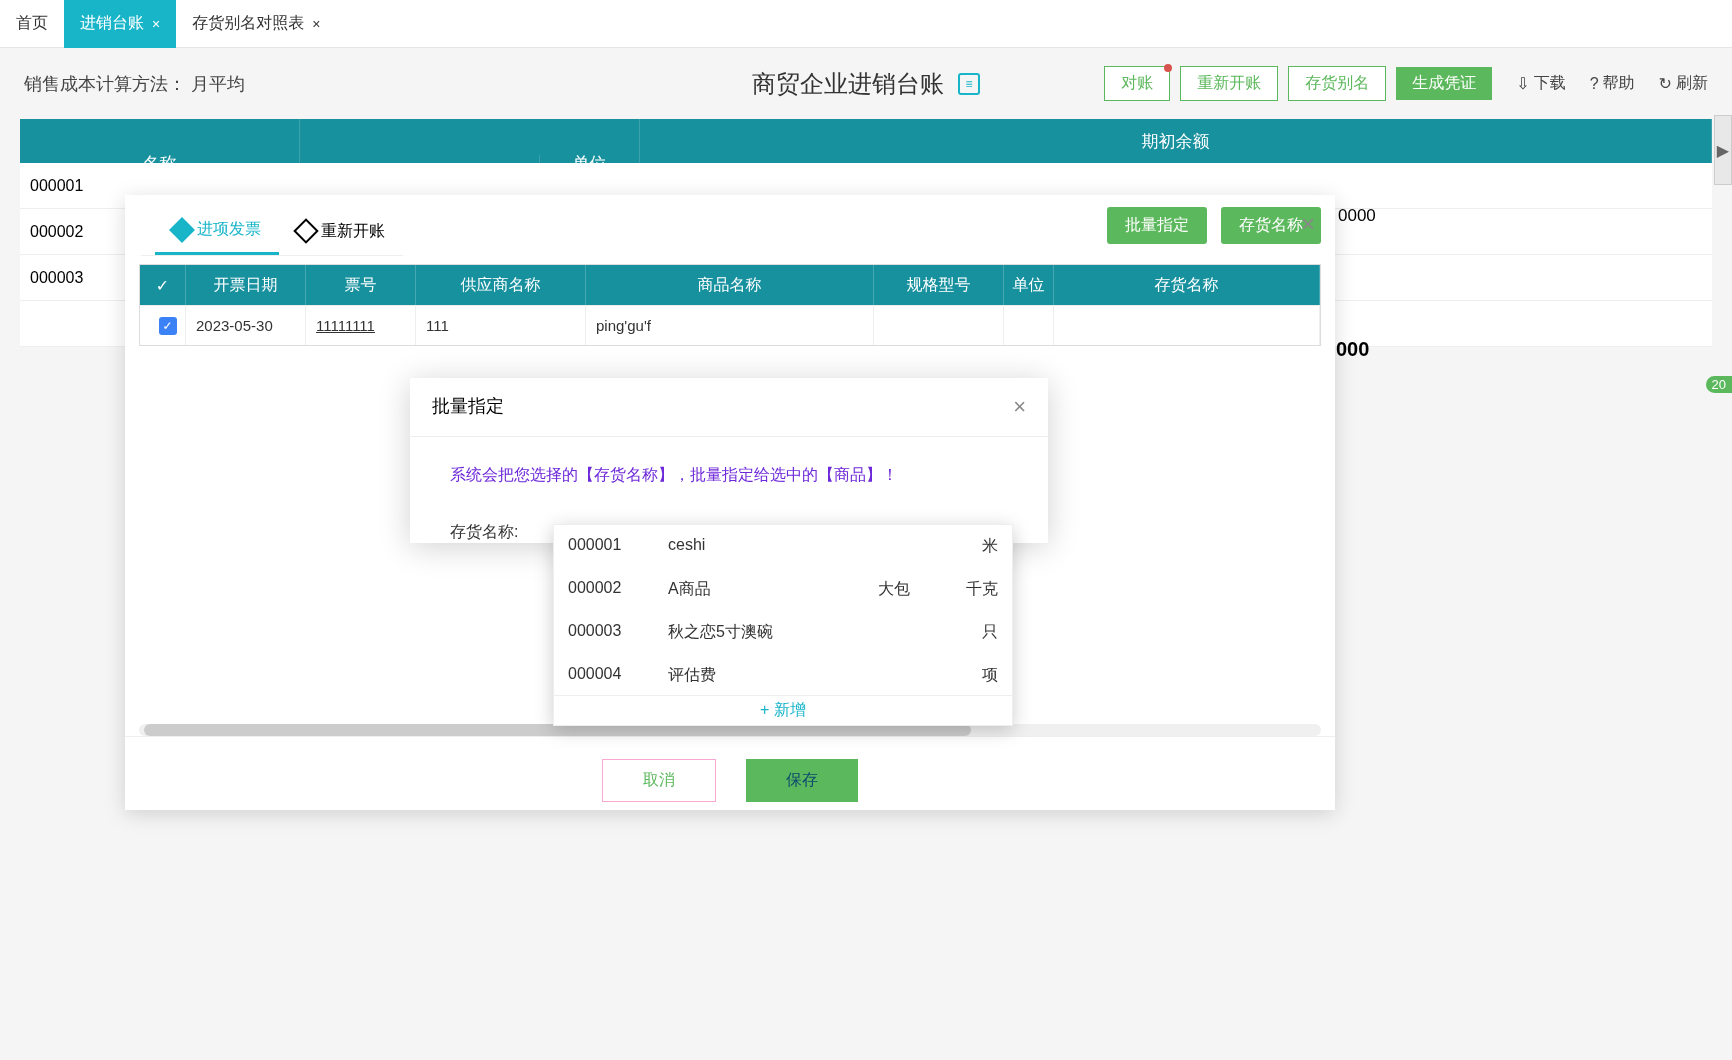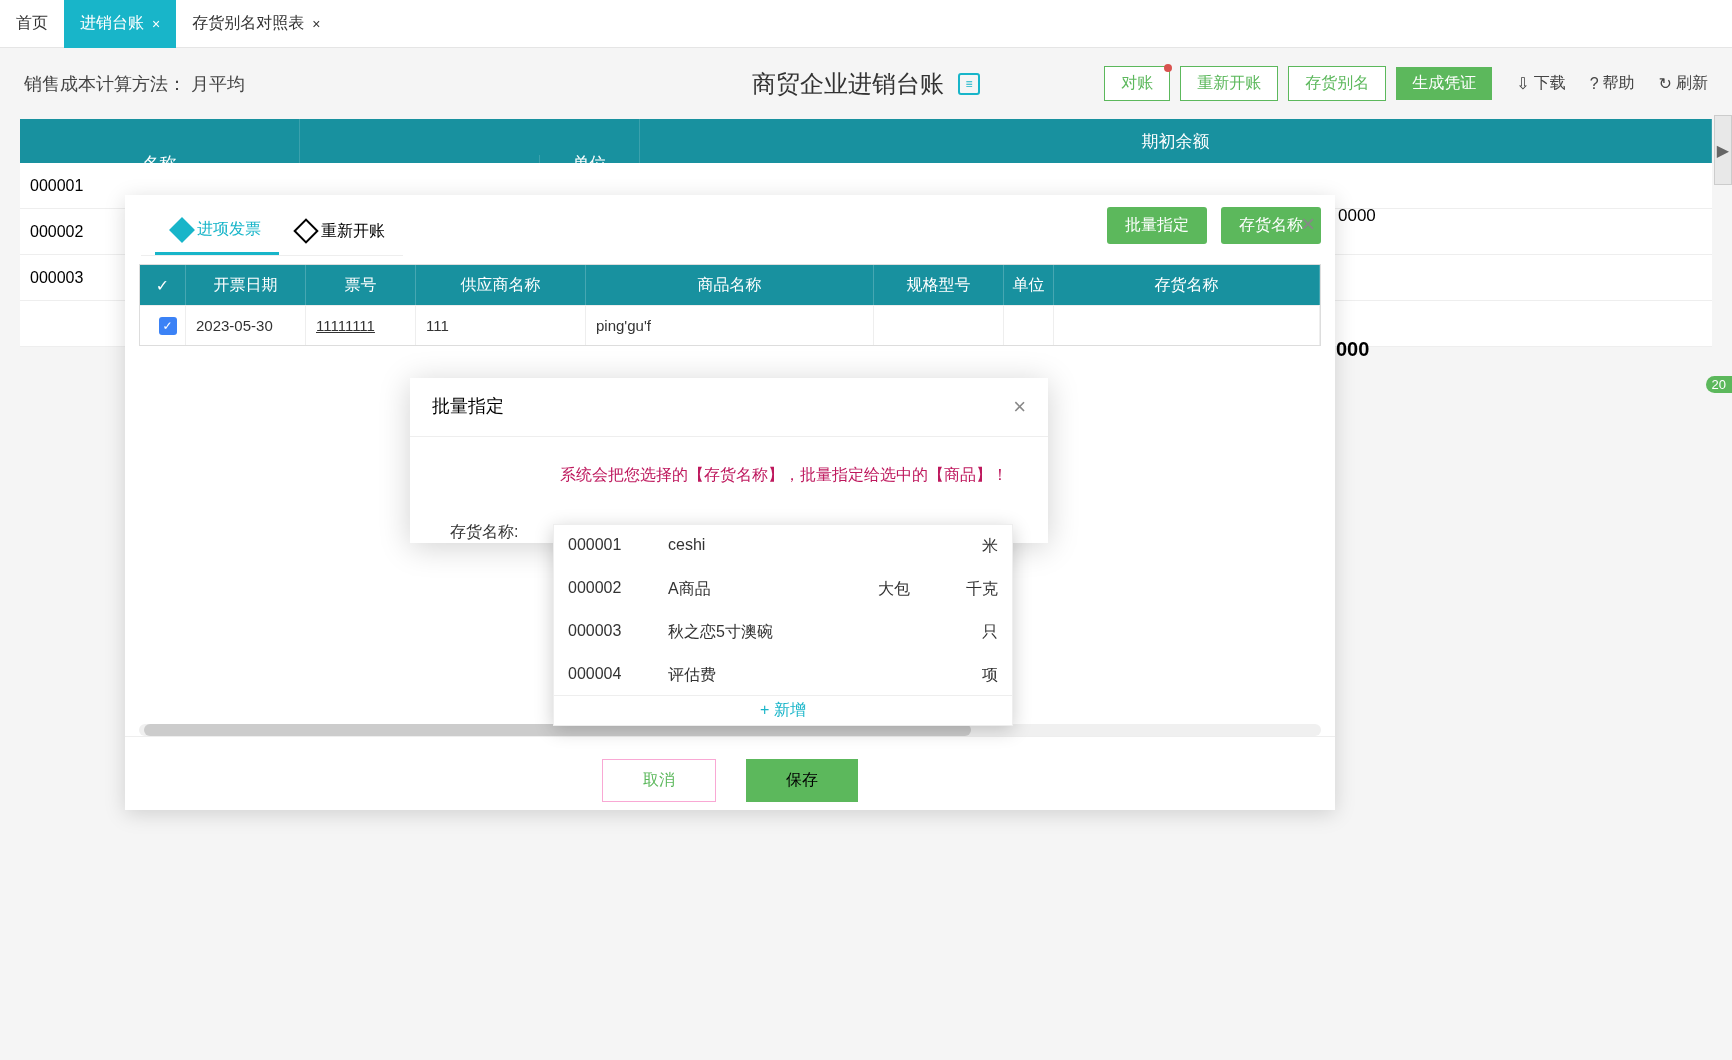--- a/index.html
+++ b/index.html
@@ -47,26 +47,26 @@
     .invoice-th { background: #18919f; color: #fff; display: flex; height: 40px; }
     .invoice-th .cell, .invoice-tr .cell { display: flex; align-items: center; justify-content: center; border-right: 1px solid rgba(255,255,255,0.2); }
     .invoice-tr { display: flex; height: 40px; background: #fff; border-top: 1px solid #eee; }
     .invoice-tr .cell { border-right: 1px solid #eee; color: #333; font-size: 15px; justify-content: flex-start; padding-left: 10px; }
     .chk { width: 18px; height: 18px; background: #3b82f6; color: #fff; display: flex; align-items: center; justify-content: center; border-radius: 3px; font-size: 12px; }
     .ticket-link { text-decoration: underline; cursor: pointer; }
     .panel-scrollbar { margin: 0 14px; height: 12px; background: #f0f0f0; border-radius: 6px; position: relative; }
     .panel-scrollbar-thumb { position: absolute; left: 5px; width: 70%; height: 12px; background: #ccc; border-radius: 6px; }
     .panel-footer { display: flex; justify-content: center; gap: 30px; padding: 22px; border-top: 1px solid #eee; }
     .btn-cancel { border: 1px solid #f9a8d4; background: #fff; color: #5cb85c; padding: 10px 40px; font-size: 16px; cursor: pointer; }
-    .btn-save { background: #5cb85c; color: #000000; border: none; padding: 10px 40px; font-size: 16px; cursor: pointer; }
+    .btn-save { background: #5cb85c; color: #0c4a6e; border: none; padding: 10px 40px; font-size: 16px; cursor: pointer; }
     .modal { position: absolute; top: 378px; left: 410px; width: 638px; background: #fff; box-shadow: 0 4px 30px rgba(0,0,0,0.18); }
     .modal-header { padding: 16px 22px; font-size: 18px; border-bottom: 1px solid #eee; display: flex; justify-content: space-between; }
     .modal-close { color: #888; font-size: 22px; cursor: pointer; }
     .modal-body { padding: 28px 40px 0; }
-    .modal-msg { text-align: right; font-size: 16px; color: #be185d; margin-bottom: 36px; }
+    .modal-msg { text-align: left; font-size: 16px; color: #6d28d9; margin-bottom: 36px; }
     .modal-label { font-size: 16px; color: #333; }
     
     .dropdown { position: absolute; top: 524px; left: 553px; width: 460px; background: #fff; box-shadow: 0 4px 18px rgba(0,0,0,0.2); border: 1px solid #eee; }
     .dd-list { max-height: 170px; overflow-y: auto; }
     .dd-item { display: flex; padding: 11px 14px; font-size: 16px; color: #333; cursor: pointer; }
     .dd-code { width: 100px; }
     .dd-name { flex: 1; }
     .dd-spec { width: 70px; }
     .dd-unit { width: 50px; text-align: right; }
     .dd-add { text-align: center; padding: 4px; color: #18b5c9; font-size: 16px; cursor: pointer; border-top: 1px solid #eee; }

